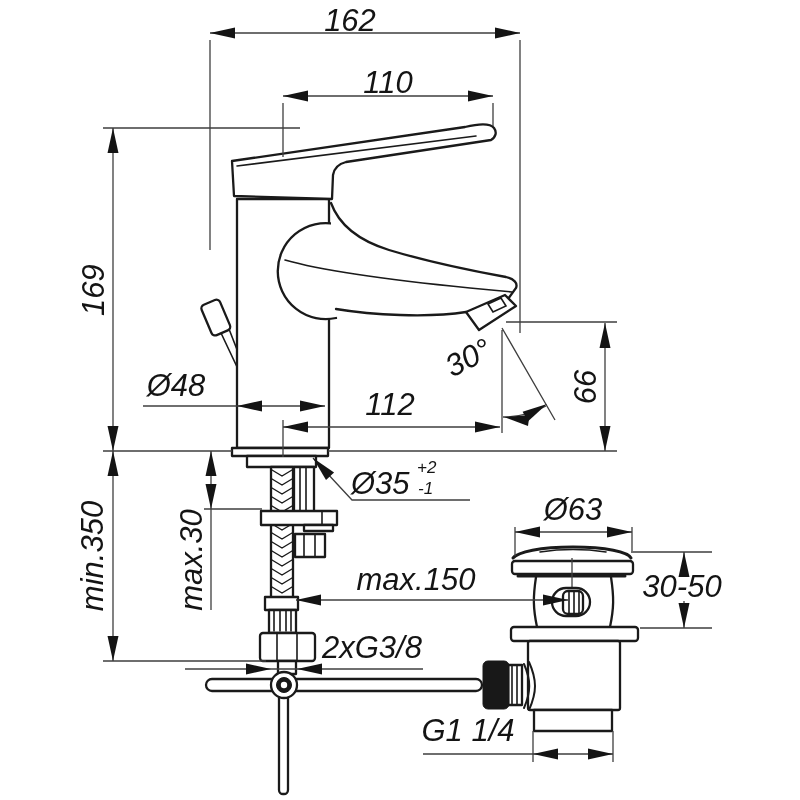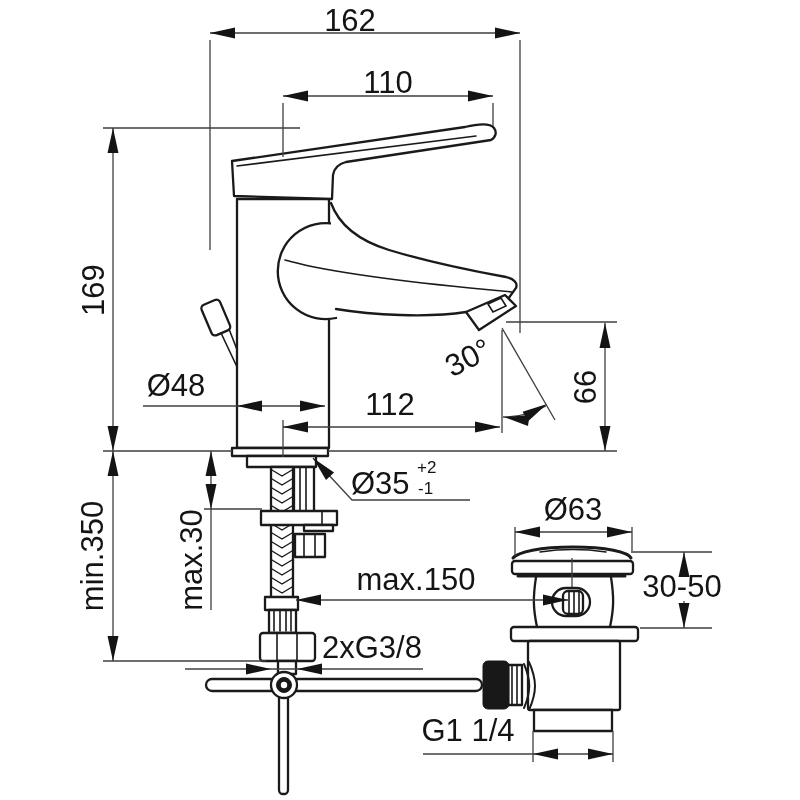--- a/index.html
+++ b/index.html
@@ -1,16 +1,16 @@
 <!DOCTYPE html>
 <html><head>
 <meta charset="utf-8">
 <style>
   html,body{margin:0;padding:0;background:#ffffff;}
-  .page{width:800px;height:800px;background:#ffffff;position:relative;overflow:hidden;}
+  .page{width:800px;height:800px;background:#ffffff;position:relative;overflow:hidden;font-style:italic;}
   svg{display:block;}
   .obj{stroke:#1a1a1a;stroke-width:2.3;fill:#ffffff;stroke-linejoin:round;stroke-linecap:round;}
   .objthin{stroke:#1a1a1a;stroke-width:1.6;fill:none;stroke-linecap:round;}
   .objthick{stroke:#1a1a1a;stroke-width:3;fill:#ffffff;stroke-linejoin:round;stroke-linecap:round;}
   .dim{stroke:#3f3f3f;stroke-width:1.3;fill:none;stroke-linecap:butt;}
   .arr{fill:#141414;stroke:none;}
   .dark{fill:#181818;stroke:#181818;}
   text{font-family:"Liberation Sans","DejaVu Sans",sans-serif;fill:#141414;}
   .t31{font-size:31px;}
   .t17{font-size:17px;}

